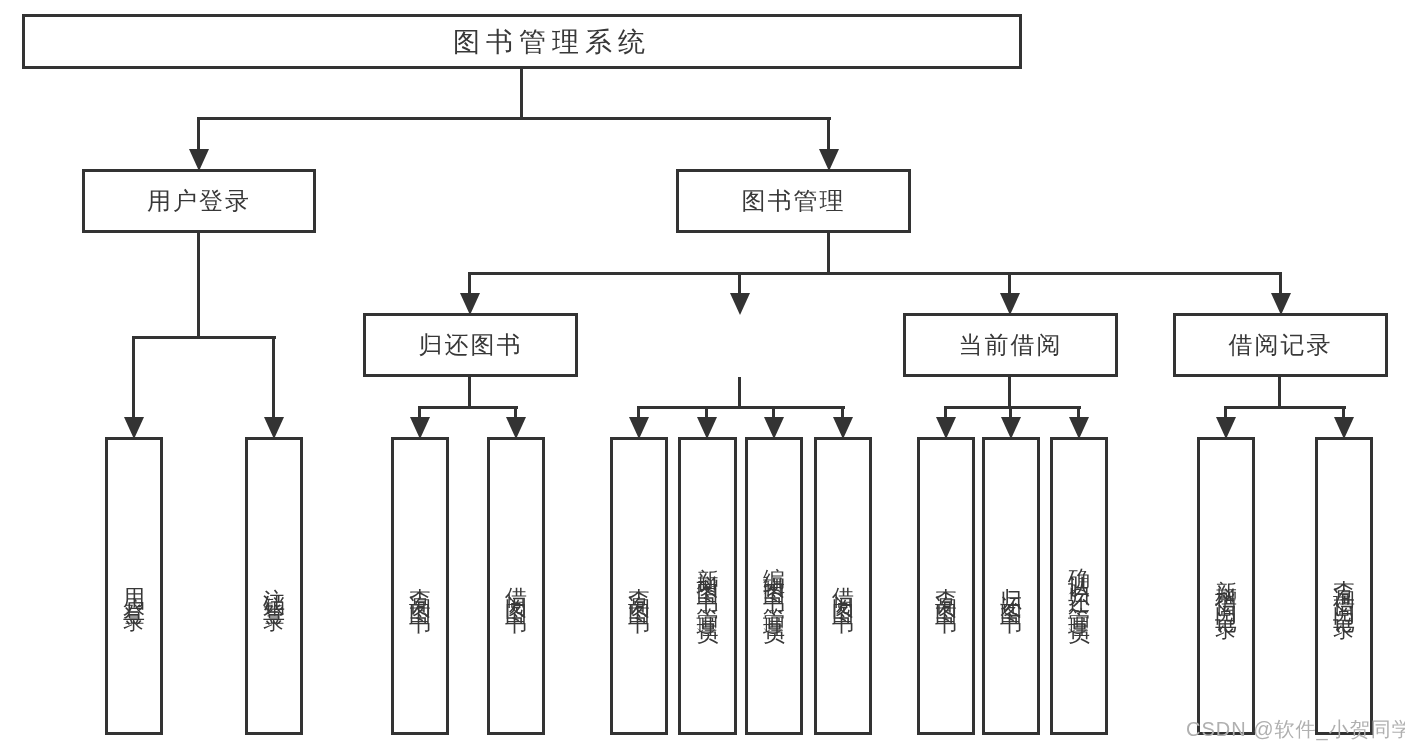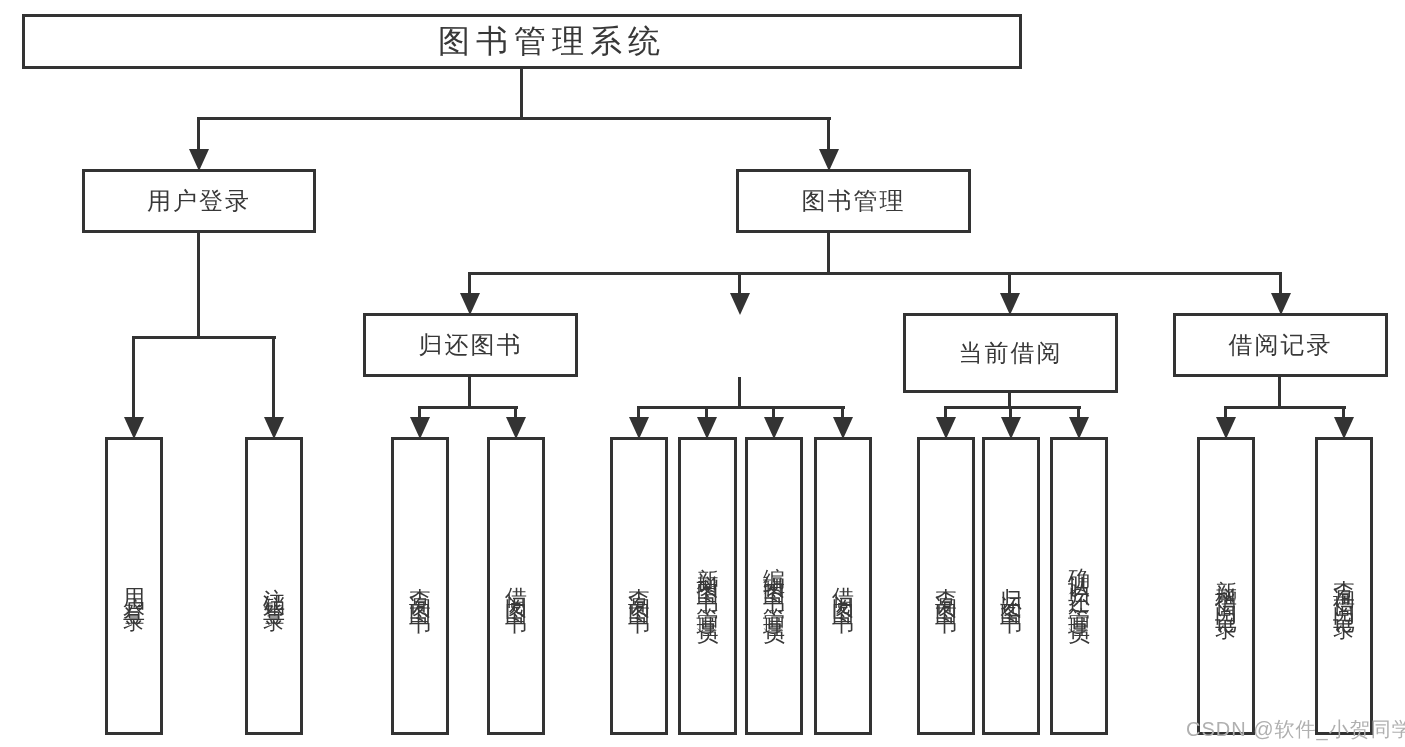--- a/index.html
+++ b/index.html
@@ -20,21 +20,21 @@
     position:absolute;
     box-sizing:border-box;
     border:3px solid var(--line);
     background:#fff;
     display:flex;align-items:center;justify-content:center;
     color:var(--text);
     font-size:24px;
     letter-spacing:2px;
     white-space:nowrap;
   }
-  .box.root{font-size:32px;letter-spacing:6px;justify-content:center;}
+  .box.root{font-size:27px;letter-spacing:6px;justify-content:center;}
   .box.root .shift{transform:translateX(30px);}
   .vbox{
     position:absolute;
     box-sizing:border-box;
     border:3px solid var(--line);
     background:#fff;
     display:flex;align-items:center;justify-content:center;
     color:var(--text);
   }
   .vtext{
@@ -112,28 +112,28 @@
   <div class="arrow" style="left:1224px;top:406px;height:11px"></div>
   <div class="arrow" style="left:1342px;top:406px;height:11px"></div>
 
   <div class="box root" style="left:22px;top:14px;width:1000px;height:55px">
     <span class="shift">图书管理系统</span>
   </div>
 
   <div class="box" style="left:82px;top:169px;width:234px;height:64px">
     <span>用户登录</span>
   </div>
-  <div class="box" style="left:736px;top:169px;width:235px;height:64px">
+  <div class="box" style="left:676px;top:169px;width:235px;height:64px">
     <span>图书管理</span>
   </div>
 
   <div class="box" style="left:363px;top:313px;width:215px;height:64px">
     <span>归还图书</span>
   </div>
-  <div class="box" style="left:903px;top:313px;width:215px;height:80px">
+  <div class="box" style="left:903px;top:313px;width:215px;height:64px">
     <span>当前借阅</span>
   </div>
   <div class="box" style="left:1173px;top:313px;width:215px;height:64px">
     <span>借阅记录</span>
   </div>
 
   <div class="vbox" style="left:105px;top:437px;width:58px;height:298px">
     <span class="vtext">用户登录</span>
   </div>
   <div class="vbox" style="left:245px;top:437px;width:58px;height:298px">

